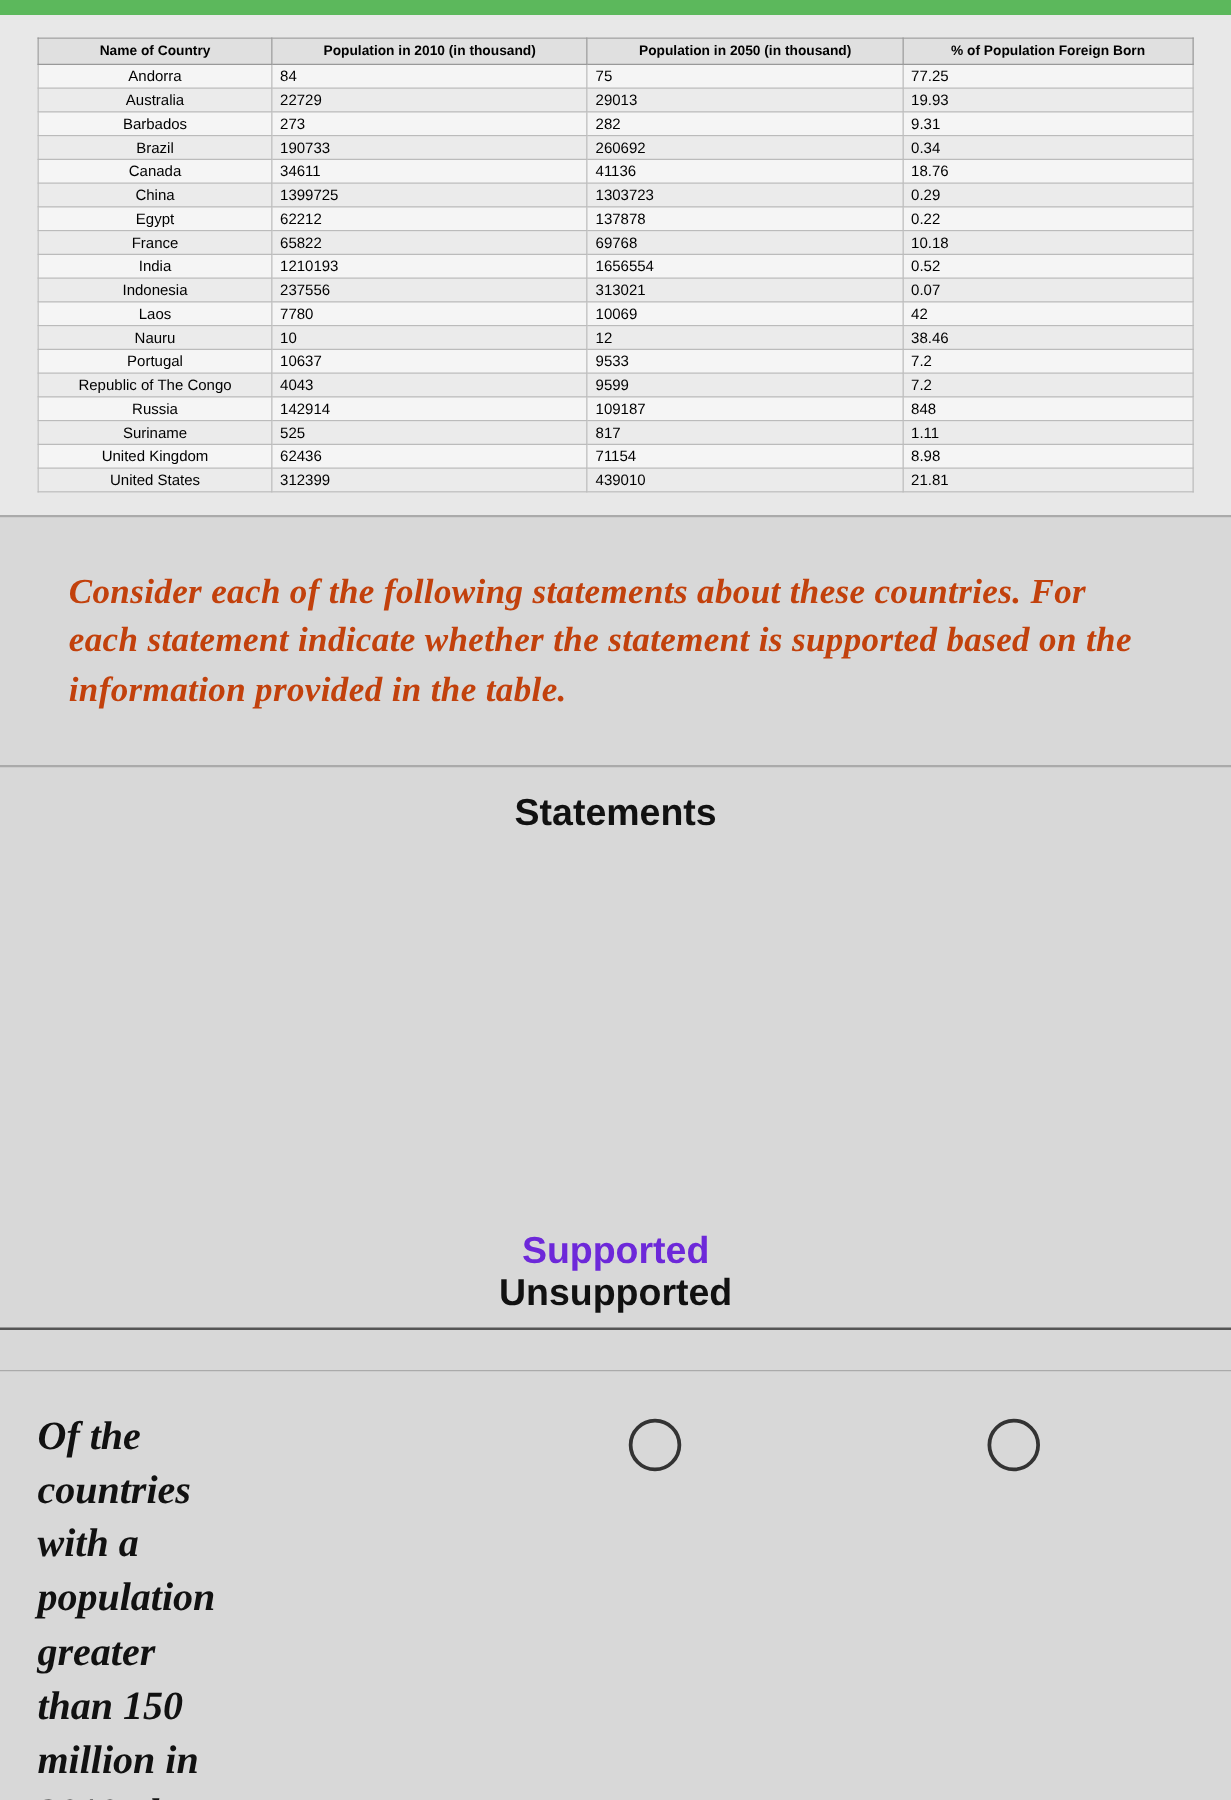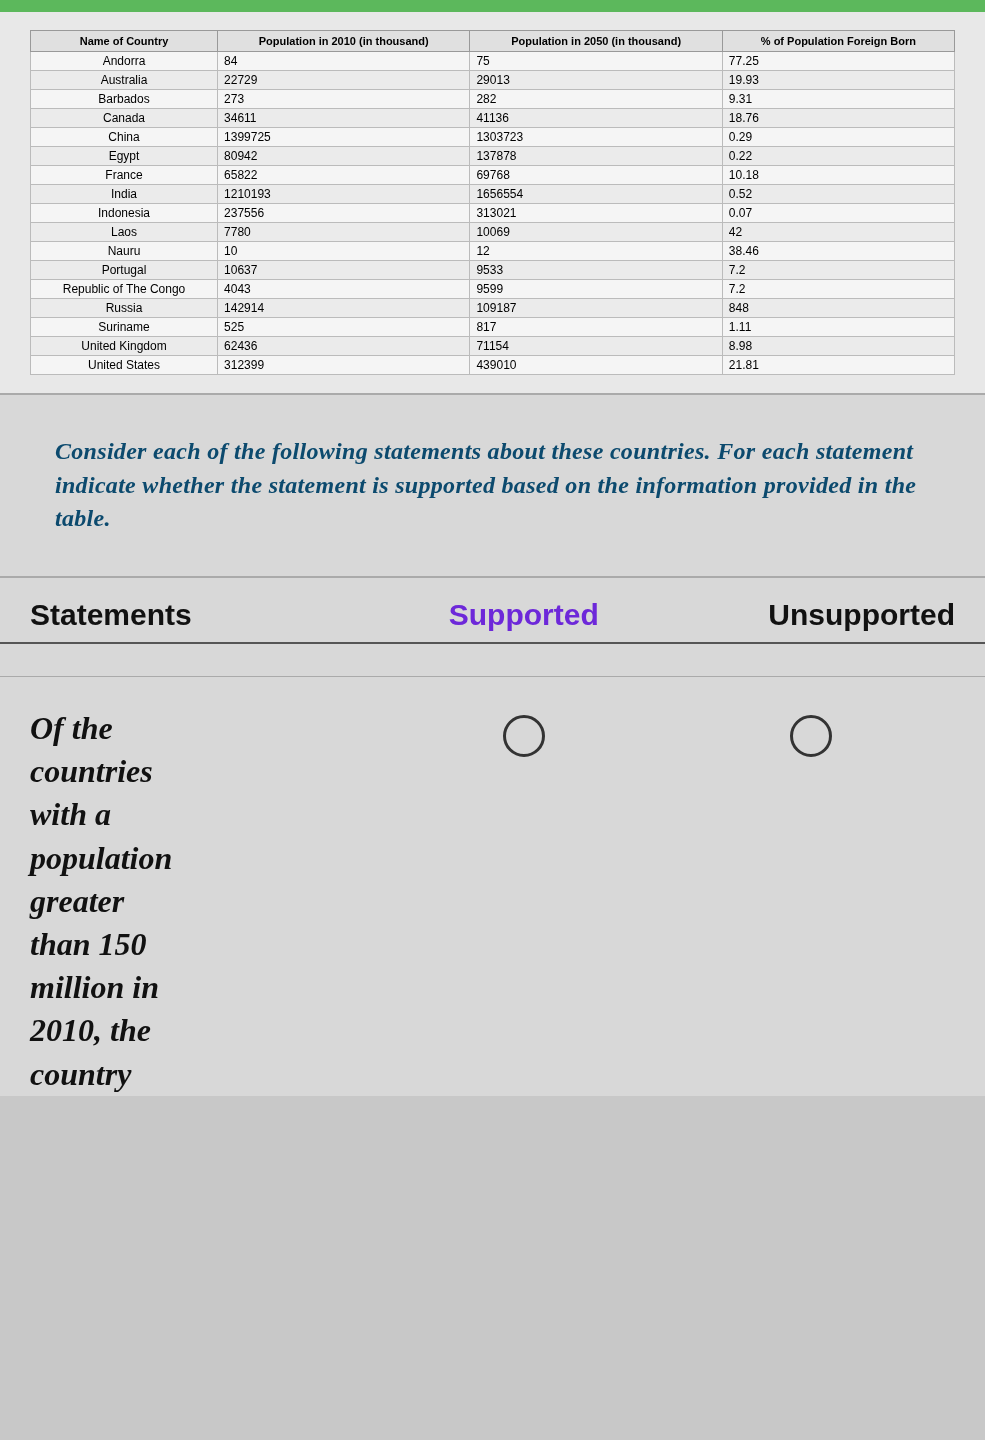--- a/index.html
+++ b/index.html
@@ -61,40 +61,41 @@
     }
 
     
     .instructions-section {
       background: #d8d8d8;
       padding: 40px 55px 40px 55px;
       border-bottom: 2px solid #aaa;
     }
 
     .instructions-text {
-      font-size: 24px;
+      font-size: 28px;
       font-style: italic;
       font-weight: bold;
       line-height: 1.4;
-      color: #0c4a6e;
+      color: #c2410c;
       letter-spacing: 0.3px;
     }
 
     
     .statements-section {
       background: #d8d8d8;
       padding: 0;
     }
 
     .statements-header {
       display: flex;
       align-items: center;
       padding: 20px 30px 10px 30px;
       border-bottom: 2px solid #555;
       margin-bottom: 0;
+      flex-direction: column;
     }
 
     .statements-header-col-label {
       flex: 0 0 350px;
       font-size: 30px;
       font-weight: bold;
       font-family: Arial, sans-serif;
       color: #111;
     }
 
@@ -188,34 +189,40 @@
             <td>29013</td>
             <td>19.93</td>
           </tr>
           <tr>
             <td>Barbados</td>
             <td>273</td>
             <td>282</td>
             <td>9.31</td>
           </tr>
           <tr>
+            <td>Brazil</td>
+            <td>190733</td>
+            <td>260692</td>
+            <td>0.34</td>
+          </tr>
+          <tr>
             <td>Canada</td>
             <td>34611</td>
             <td>41136</td>
             <td>18.76</td>
           </tr>
           <tr>
             <td>China</td>
             <td>1399725</td>
             <td>1303723</td>
             <td>0.29</td>
           </tr>
           <tr>
             <td>Egypt</td>
-            <td>80942</td>
+            <td>62212</td>
             <td>137878</td>
             <td>0.22</td>
           </tr>
           <tr>
             <td>France</td>
             <td>65822</td>
             <td>69768</td>
             <td>10.18</td>
           </tr>
           <tr>

